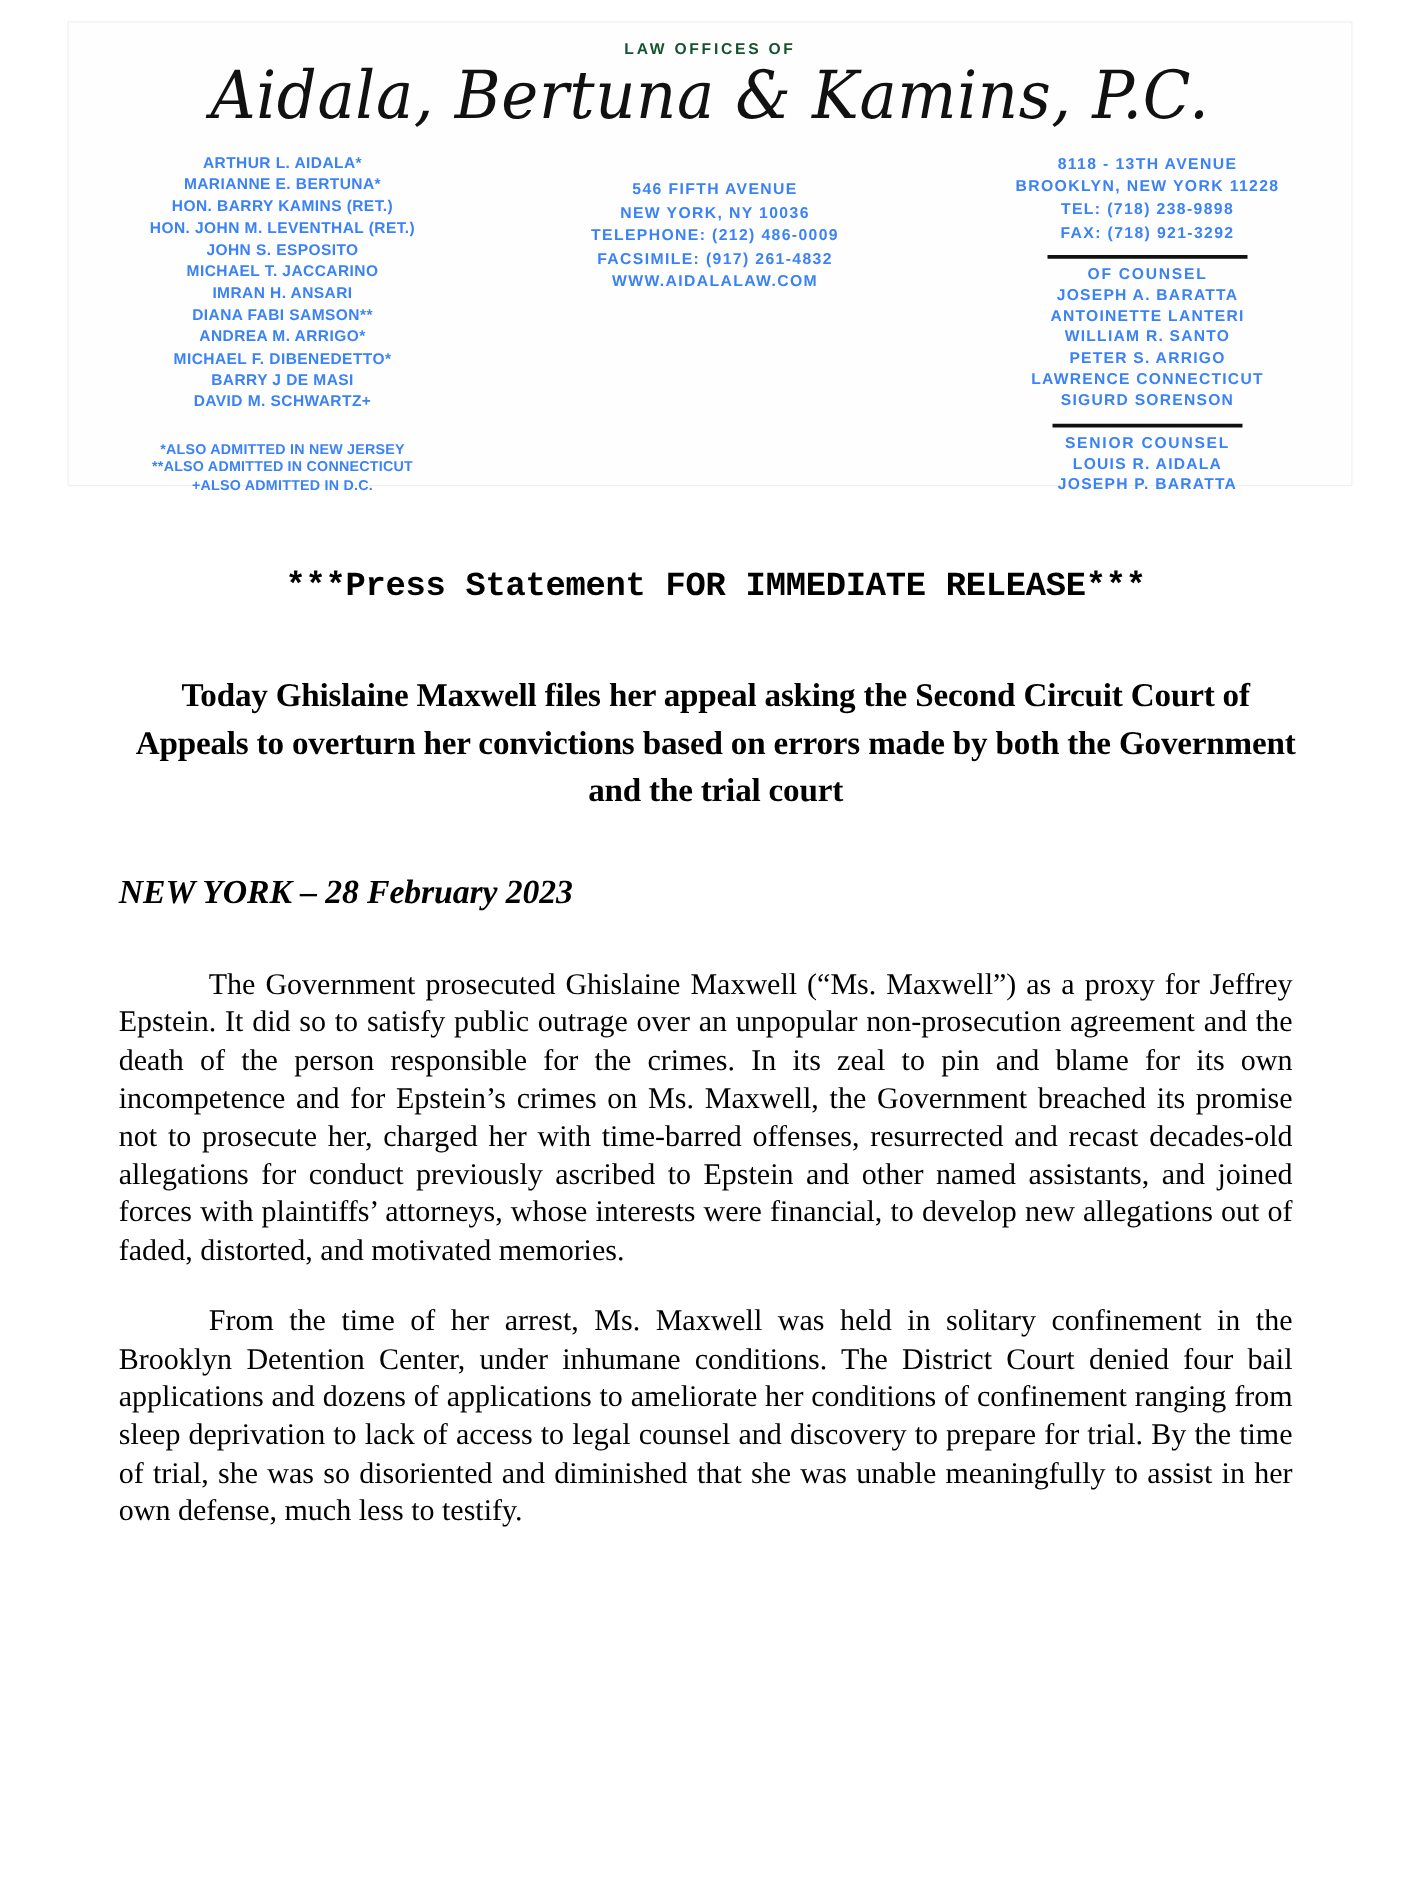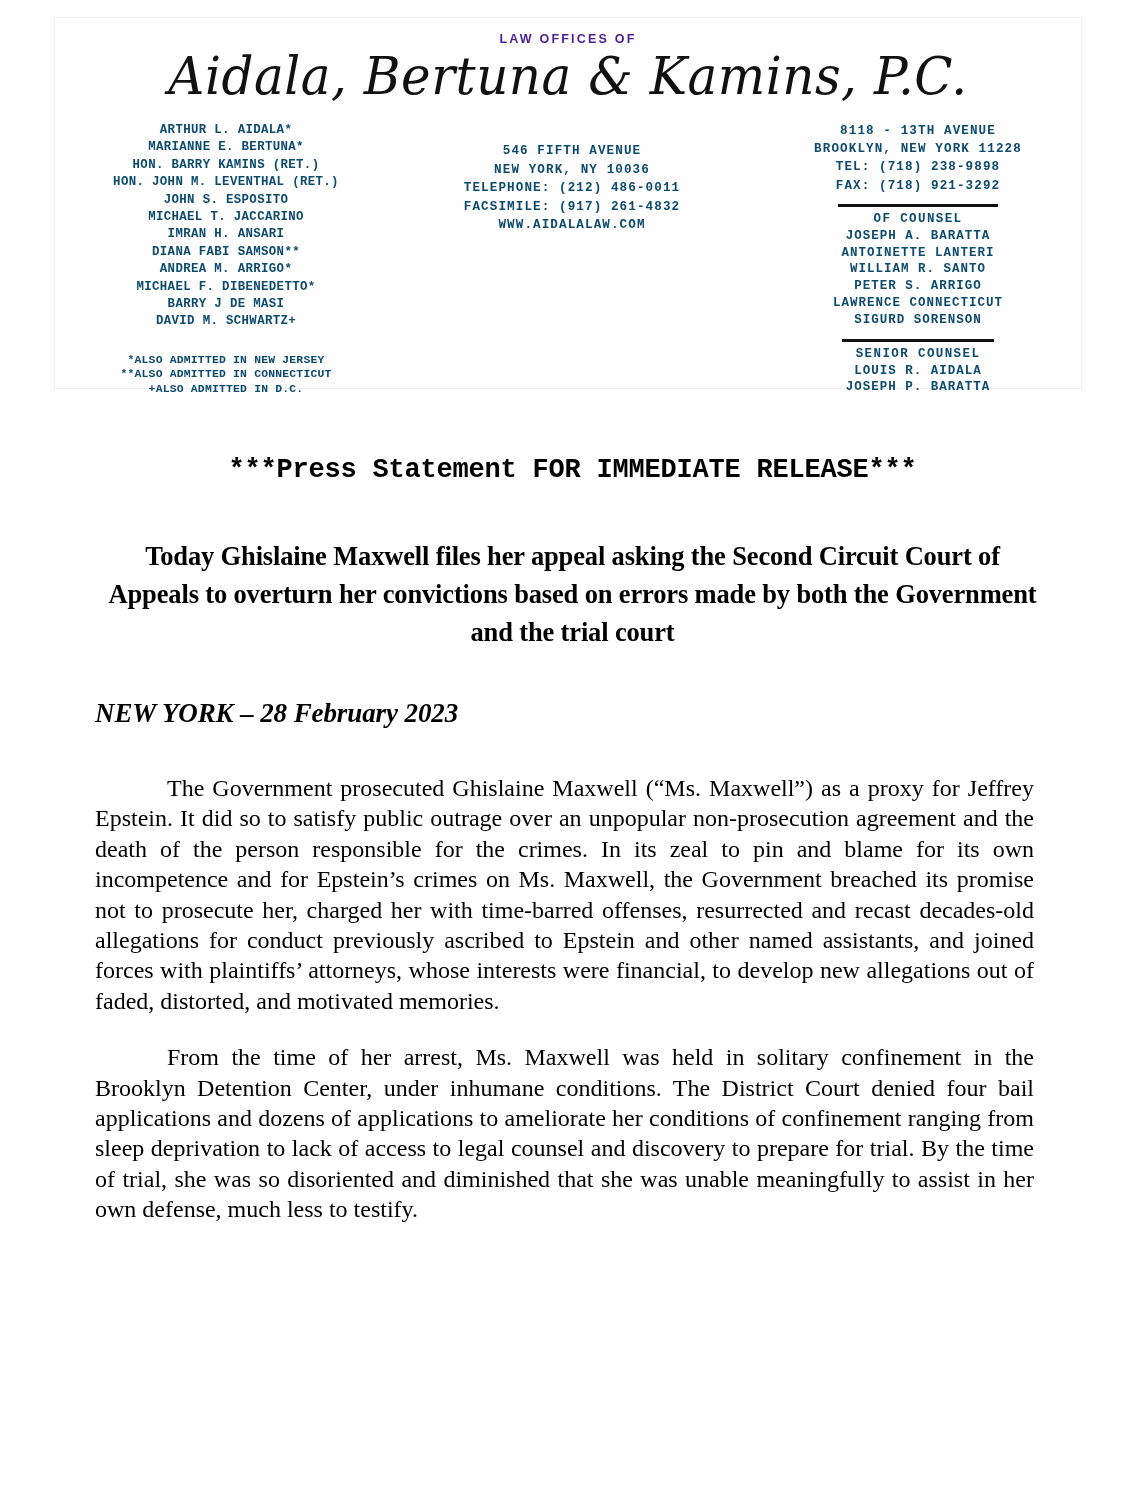--- a/index.html
+++ b/index.html
@@ -25,21 +25,21 @@
     height: 370px;
     background: #fefefe;
     box-shadow: 0 0 0 1px #f0f0f0;
   }
   .lh-top {
     text-align: center;
     font-family: "Liberation Sans", sans-serif;
     font-weight: bold;
     font-size: 12.5px;
     letter-spacing: 2.2px;
-    color: #4c1d95;
+    color: #14532d;
     padding-top: 14px;
   }
   .lh-script {
     text-align: center;
     font-family: "DejaVu Serif", serif;
     font-style: italic;
     font-size: 50px;
     line-height: 1.12;
     letter-spacing: 0.5px;
     color: #111111;
@@ -51,23 +51,23 @@
   .lh-cols {
     position: absolute;
     left: 0;
     top: 104px;
     width: 1026px;
     height: 266px;
   }
 
   
   .scan {
-    font-family: Liberation Mono, monospace;
-    font-weight: bold;
-    color: #0c4a6e;
+    font-family: Liberation Sans, sans-serif;
+    font-weight: bold;
+    color: #3b82f6;
     -webkit-font-smoothing: none;
   }
 
   
   .col-left {
     position: absolute;
     left: 0;
     top: 0;
     width: 342px;
     text-align: center;
@@ -214,21 +214,21 @@
       <div class="admit-block">
         <div class="scan adm">*ALSO ADMITTED IN NEW JERSEY</div>
         <div class="scan adm">**ALSO ADMITTED IN CONNECTICUT</div>
         <div class="scan adm">+ALSO ADMITTED IN D.C.</div>
       </div>
     </div>
 
     <div class="col-center">
       <div class="scan line">546  FIFTH  AVENUE</div>
       <div class="scan line">NEW  YORK, NY  10036</div>
-      <div class="scan line">TELEPHONE:  (212)  486-0011</div>
+      <div class="scan line">TELEPHONE:  (212)  486-0009</div>
       <div class="scan line">FACSIMILE:  (917)  261-4832</div>
       <div class="scan line">WWW.AIDALALAW.COM</div>
     </div>
 
     <div class="col-right">
       <div class="scan line">8118 - 13TH AVENUE</div>
       <div class="scan line">BROOKLYN, NEW YORK  11228</div>
       <div class="scan line">TEL: (718)  238-9898</div>
       <div class="scan line">FAX: (718)  921-3292</div>
 

